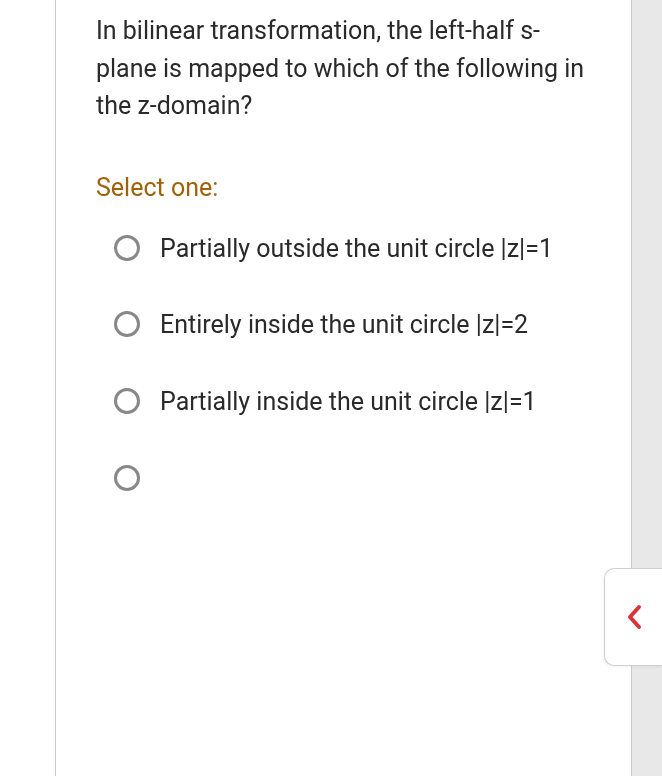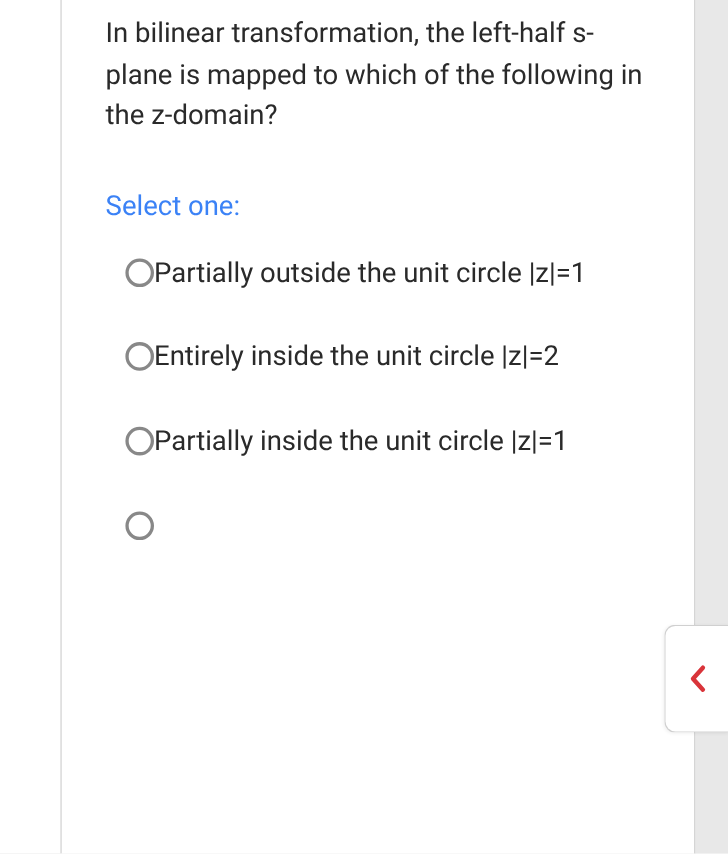--- a/index.html
+++ b/index.html
@@ -30,32 +30,33 @@
     }
     .question-text {
       font-size: 25px;
       color: #2a2a2a;
       line-height: 1.5;
       margin-bottom: 48px;
       font-weight: 400;
     }
     .select-label {
       font-size: 25px;
-      color: #3b82f6;
+      color: #a16207;
       margin-bottom: 28px;
     }
     .options {
       display: flex;
       flex-direction: column;
       gap: 38px;
       padding-left: 18px;
     }
     .option {
       display: flex;
       align-items: flex-start;
+      gap: 20px;
       cursor: pointer;
     }
     .radio {
       width: 26px;
       height: 26px;
       border: 3px solid #888;
       border-radius: 50%;
       flex-shrink: 0;
       margin-top: 5px;
       background: #fff;

